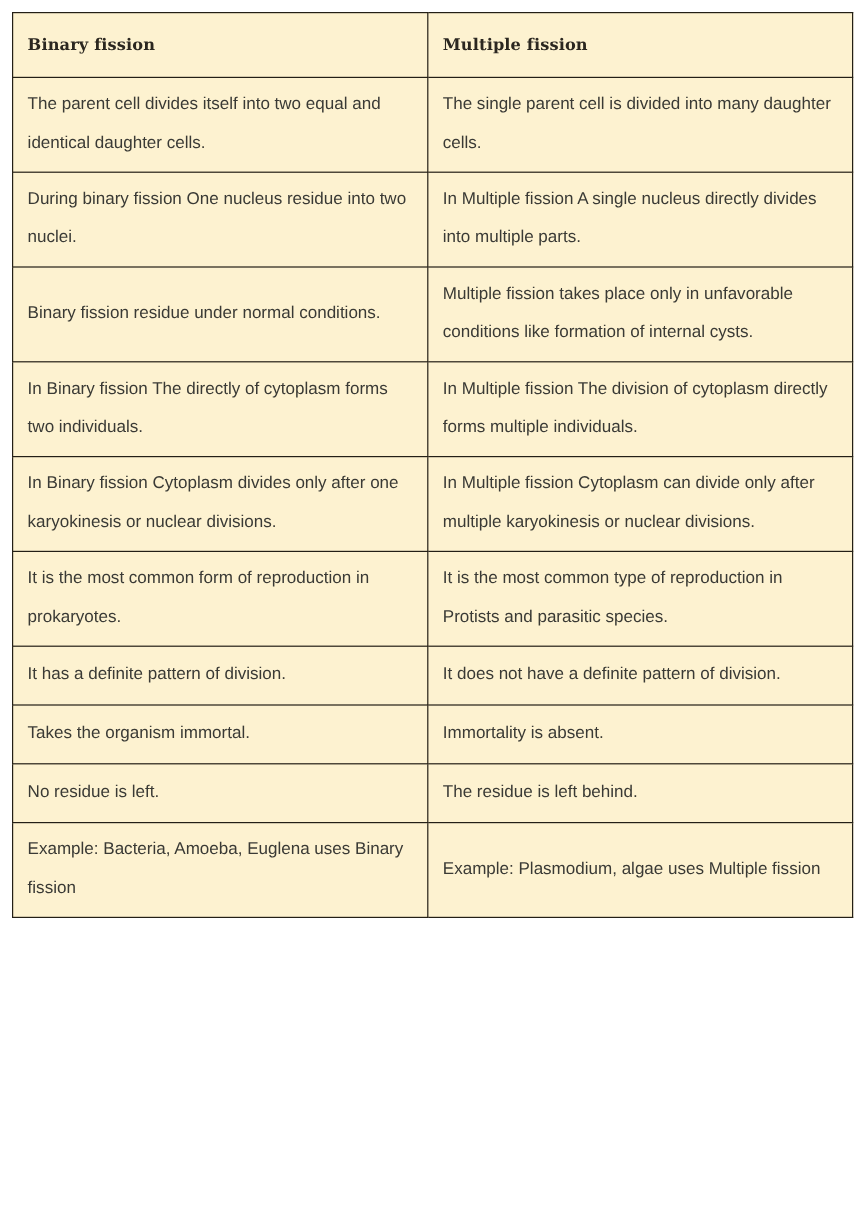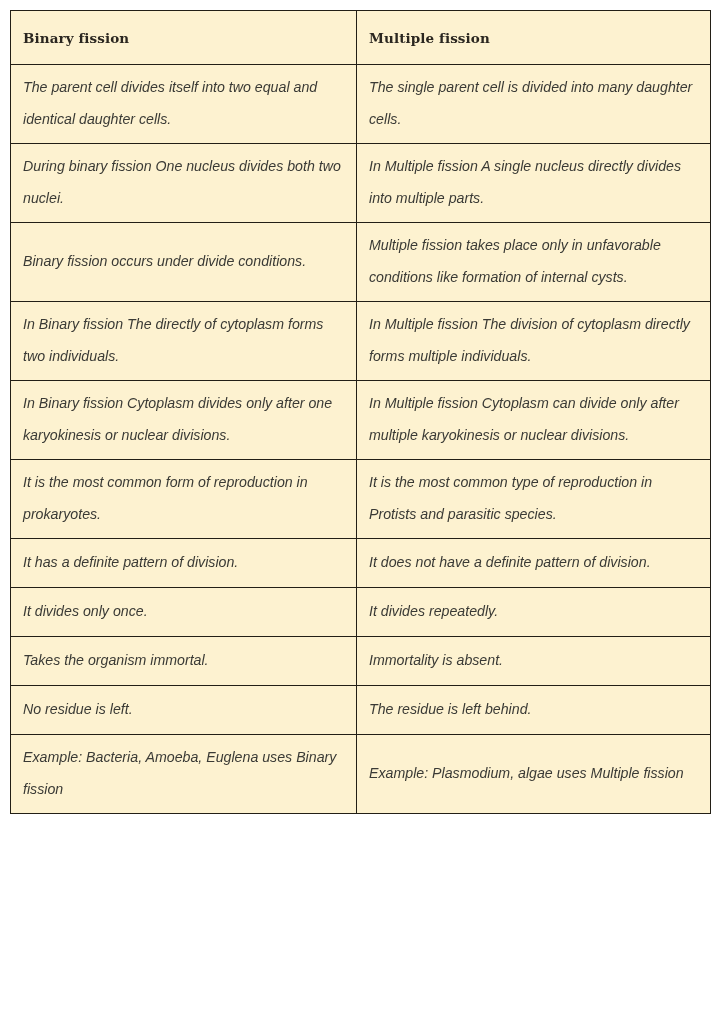--- a/index.html
+++ b/index.html
@@ -46,21 +46,21 @@
   }
 
   #comparison-table tbody td {
     font-size: 14.2px;
     line-height: 2.25;
     vertical-align: middle;
   }
   #comparison-table tbody tr.row-tall td { height: 78px; }
   #comparison-table tbody tr.row-short td { height: 48px; }
 
-  .cell-text { display: block; font-style: italic; }
+  .cell-text { display: block; }
 </style>
 </head>
 <body>
 
 <table id="comparison-table">
   <colgroup>
     <col class="col-left">
     <col class="col-right">
   </colgroup>
   <thead>
@@ -73,29 +73,29 @@
       <tr class="row-tall">
         <td>
           <span class="cell-text">The parent cell divides itself into two equal and identical daughter cells.</span>
         </td>
         <td>
           <span class="cell-text">The single parent cell is divided into many daughter cells.</span>
         </td>
       </tr>
       <tr class="row-tall">
         <td>
-          <span class="cell-text">During binary fission One nucleus divides both two nuclei.</span>
+          <span class="cell-text">During binary fission One nucleus residue into two nuclei.</span>
         </td>
         <td>
           <span class="cell-text">In Multiple fission A single nucleus directly divides into multiple parts.</span>
         </td>
       </tr>
       <tr class="row-tall">
         <td>
-          <span class="cell-text">Binary fission occurs under divide conditions.</span>
+          <span class="cell-text">Binary fission residue under normal conditions.</span>
         </td>
         <td>
           <span class="cell-text">Multiple fission takes place only in unfavorable conditions like formation of internal cysts.</span>
         </td>
       </tr>
       <tr class="row-tall">
         <td>
           <span class="cell-text">In Binary fission The directly of cytoplasm forms two individuals.</span>
         </td>
         <td>
@@ -121,28 +121,20 @@
       <tr class="row-short">
         <td>
           <span class="cell-text">It has a definite pattern of division.</span>
         </td>
         <td>
           <span class="cell-text">It does not have a definite pattern of division.</span>
         </td>
       </tr>
       <tr class="row-short">
         <td>
-          <span class="cell-text">It divides only once.</span>
-        </td>
-        <td>
-          <span class="cell-text">It divides repeatedly.</span>
-        </td>
-      </tr>
-      <tr class="row-short">
-        <td>
           <span class="cell-text">Takes the organism immortal.</span>
         </td>
         <td>
           <span class="cell-text">Immortality is absent.</span>
         </td>
       </tr>
       <tr class="row-short">
         <td>
           <span class="cell-text">No residue is left.</span>
         </td>

